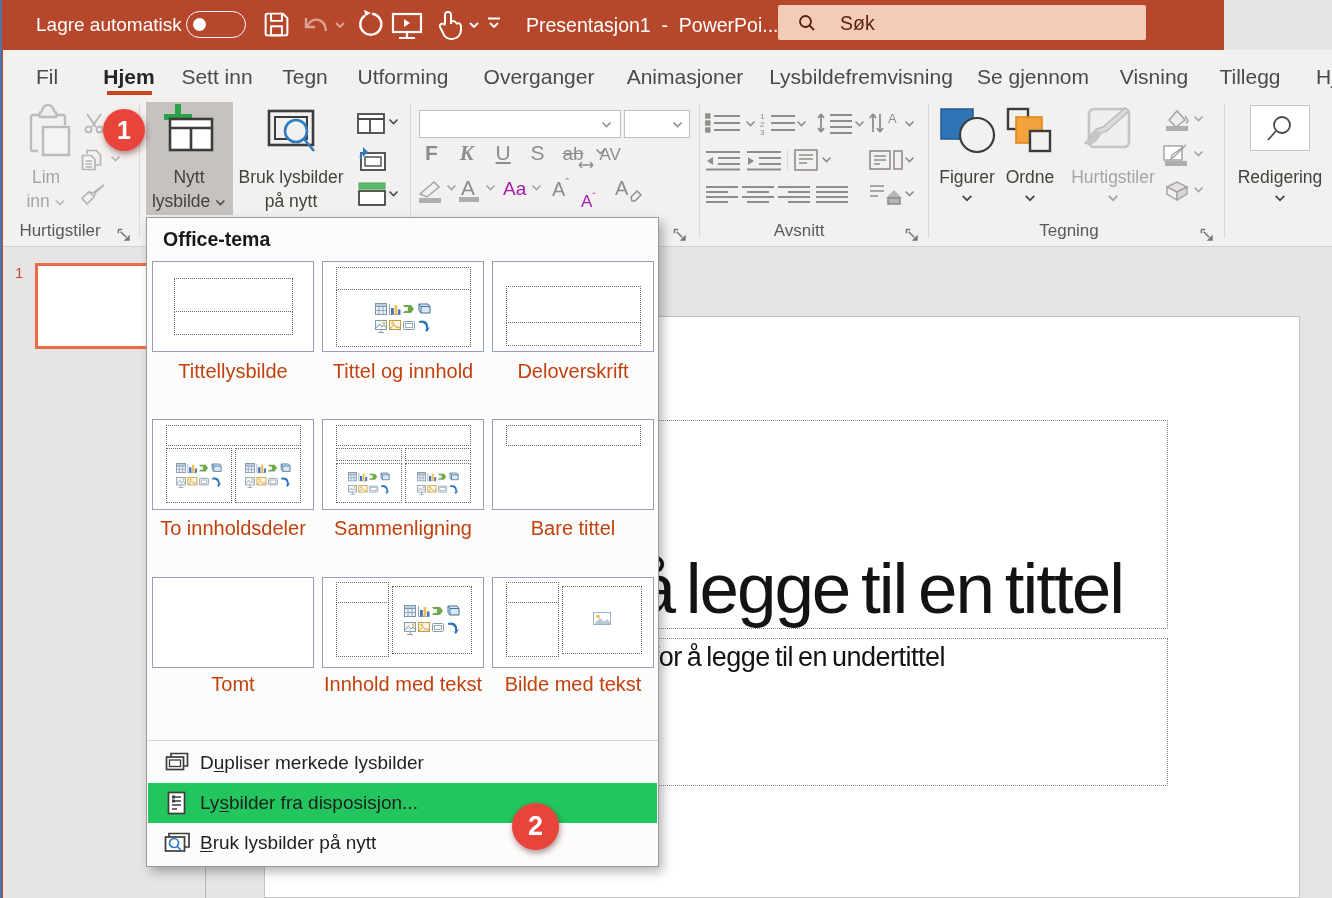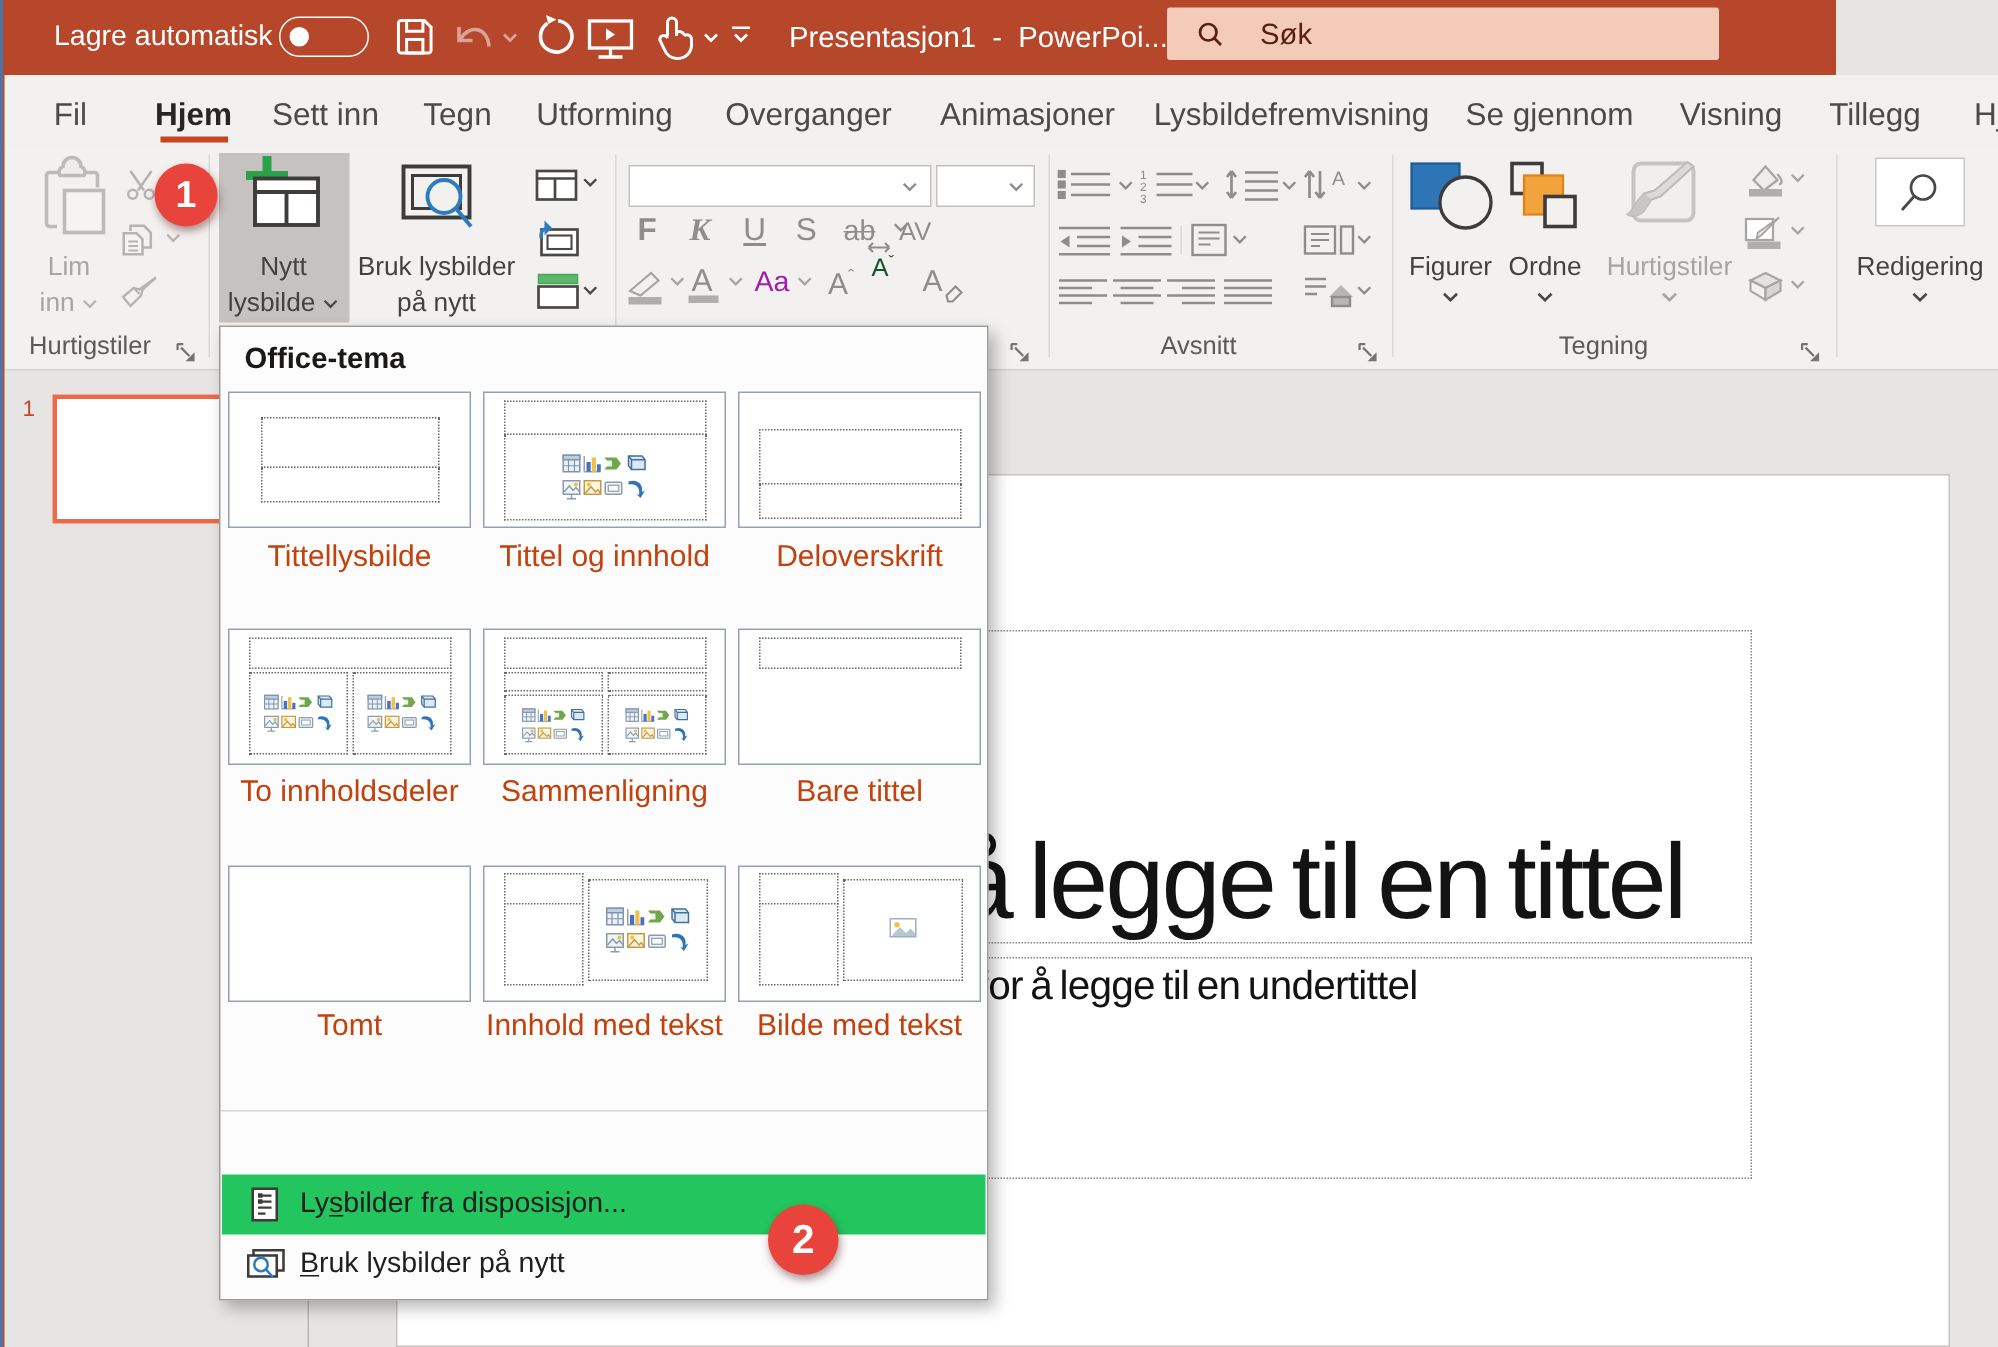--- a/index.html
+++ b/index.html
@@ -207,21 +207,21 @@
  <div class="a" style="left:456px;top:100px;width:20px;height:5px;background:#B0AEAC"></div>
  <svg class="a" style="left:482px;top:86px" width="11" height="9" viewBox="0 0 11 9" fill="none" stroke="#A7A5A3" stroke-width="1.6">
       <path d="M1.5 2.5 L5.5 6.5 L9.5 2.5"></path>
     </svg>
  <div class="a" style="left:500px;top:81px;font-size:19px;color:#a21caf">Aa</div>
  <svg class="a" style="left:528px;top:86px" width="11" height="9" viewBox="0 0 11 9" fill="none" stroke="#A7A5A3" stroke-width="1.6">
       <path d="M1.5 2.5 L5.5 6.5 L9.5 2.5"></path>
     </svg>
  <div class="a" style="left:545px;top:6px;width:1px;height:0px;background:#DCDAD8"></div>
  <div class="a" style="left:549px;top:80px;font-size:20px;color:#8F8D8B">A<span style="font-size:12px;vertical-align:8px">ˆ</span></div>
- <div class="a" style="left:578px;top:72px;font-size:17px;color:#14532d">A<span style="font-size:11px;vertical-align:6px">ˇ</span></div>
+ <div class="a" style="left:578px;top:94px;font-size:17px;color:#a21caf">A<span style="font-size:11px;vertical-align:6px">ˇ</span></div>
  <div class="a" style="left:612px;top:80px;font-size:20px;color:#8F8D8B">A</div>
  <svg class="a" style="left:626px;top:92px" width="14" height="13" viewBox="0 0 14 13" fill="none" stroke="#8F8D8B" stroke-width="1.4">
       <path d="M2 8 L8 2 L12 6 L6 12 L3 12 Z" fill="#F3F1EF"></path>
     </svg>
  <svg class="a" style="left:670px;top:131px" width="15" height="14" viewBox="0 0 13 12" fill="none" stroke="#767472" stroke-width="1.3">
       <path d="M1 1.2 H4.5 M1.2 1 V4.5 M3.2 3.2 L8 8"></path>
       <path d="M11 11 H5.8 L11 5.8 Z" fill="#767472" stroke="none"></path>
     </svg>
  <div class="vsep" style="left:696px"></div>
 
@@ -460,20 +460,28 @@
    <div class="dot" style="left:13px;top:24px;width:53px;height:55px"></div>
    <div class="dot" style="left:69px;top:8px;width:80px;height:68px"></div>
    <svg style="left:100px;top:34px" width="18" height="15" viewBox="0 0 18 15">
      <rect x="0.5" y="0.5" width="17" height="12" fill="#fff" stroke="#9DB0C4"></rect>
      <circle cx="5" cy="4.5" r="1.8" fill="#F2C04A"></circle>
      <path d="M2 11 L7 6 L11 10 L14 7 L17 10 V12 H2 Z" fill="#B9C6D4"></path>
    </svg>
  </div>
  <div class="tlabel" style="left:426px;top:455px">Bilde med tekst</div>
  <div class="a" style="left:0;top:522px;width:511px;height:1px;background:#D8D6D4"></div>
+ <div class="mrow" style="top:525px">
+   <svg style="left:17px;top:9px" width="24" height="22" viewBox="0 0 24 22" fill="none" stroke="#3E3C3A" stroke-width="1.7">
+     <path d="M6 5 V1.5 H22.5 V14 H19"></path>
+        <rect x="1.5" y="5" width="17" height="12.5"></rect>
+        <rect x="4.5" y="8" width="11" height="6.5" stroke-width="1.3"></rect>
+   </svg>
+   <span class="mt">D<span class="mu">u</span>pliser merkede lysbilder</span>
+ </div>
  <div class="mrow" style="top:565px;background:#22c55e">
    <svg style="left:19px;top:8px" width="19" height="24" viewBox="0 0 19 24" fill="none" stroke="#3E3C3A" stroke-width="1.7">
      <rect x="1.5" y="1.5" width="16" height="21" fill="#fff"></rect>
         <path d="M5 6 H14 M5 10 H14 M5 14 H14 M5 18 H10" stroke-width="1.5"></path>
         <path d="M5 6 H8 M5 10 H8" stroke="#3E3C3A" stroke-width="3"></path>
    </svg>
    <span class="mt">Ly<span class="mu">s</span>bilder fra disposisjon...</span>
  </div>
  <div class="mrow" style="top:605px">
    <svg style="left:16px;top:9px" width="26" height="23" viewBox="0 0 26 23" fill="none">

